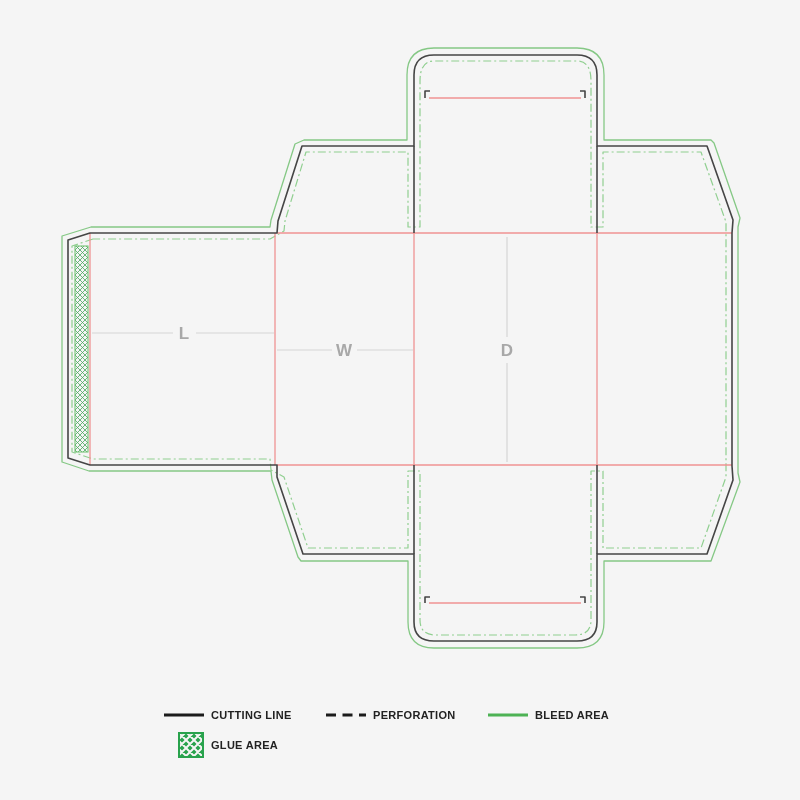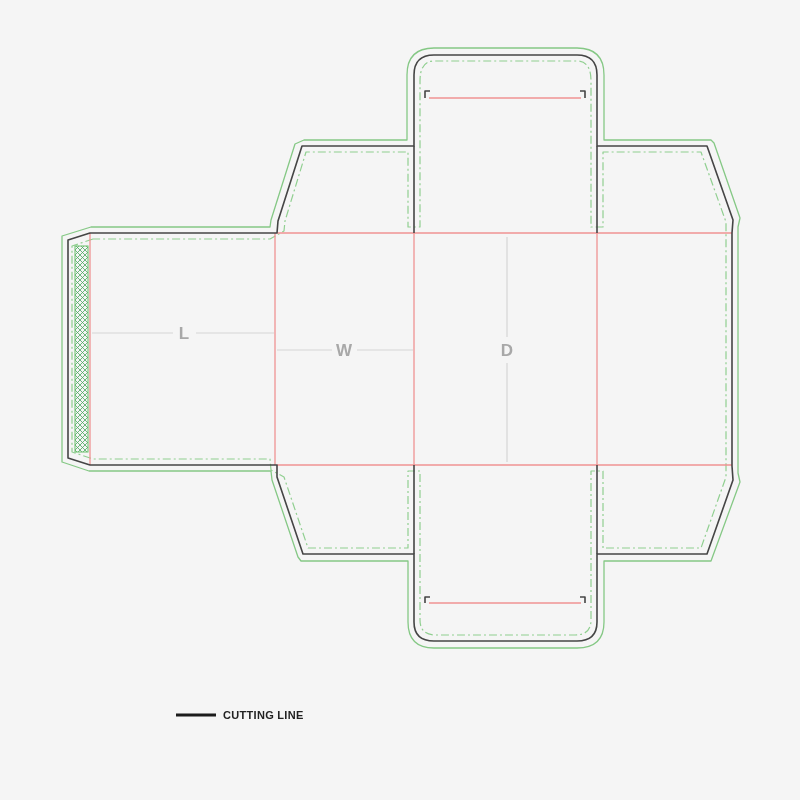--- a/index.html
+++ b/index.html
@@ -11,21 +11,21 @@
   #dieline-svg{position:absolute;left:0;top:0;}
   .cut{stroke:var(--cut);stroke-width:1.6;fill:none;stroke-linejoin:round;}
   .crease{stroke:var(--crease);stroke-width:1.3;fill:none;}
   .bleed{stroke:var(--bleed);stroke-width:1.3;fill:none;stroke-linejoin:round;}
   .safety{stroke:var(--safety);stroke-width:1.2;fill:none;stroke-dasharray:8 3 2 3;stroke-linejoin:round;}
   .dim{stroke:var(--dim_line);stroke-width:1.2;fill:none;}
   .dim-text{fill:var(--dim_text);font-size:17px;font-weight:700;text-anchor:middle;}
   .glue-rect{fill:url(#p-glue);stroke:var(--glue_border);stroke-width:1;}
 
   #legend{
-    position:absolute;left:176px;top:700px;width:500px;
+    position:absolute;left:164px;top:700px;width:500px;
     display:grid;grid-template-columns:162px 162px 160px;grid-auto-rows:30px;text-align:right;
   }
   .legend-item{display:flex;align-items:center;}
   .swatch-box{width:40px;display:flex;align-items:center;flex:0 0 40px;}
   .swatch-box.right{justify-content:flex-end;}
   .legend-label{
     margin-left:7px;font-size:11px;font-weight:700;color:var(--legend_text);
     letter-spacing:.3px;white-space:nowrap;
   }
   .lg-line{display:block;}
@@ -110,13 +110,37 @@
 
 <div id="legend">
   <div class="legend-item">
     <span class="swatch-box">
       <svg class="lg-line" width="40" height="12">
           <line class="lg-cut-line" x1="0" y1="6" x2="40" y2="6"></line>
         </svg>
     </span>
     <span class="legend-label">CUTTING LINE</span>
   </div>
+  <div class="legend-item">
+    <span class="swatch-box">
+      <svg class="lg-line" width="40" height="12">
+          <line class="lg-perf-line" x1="0" y1="6" x2="41" y2="6"></line>
+        </svg>
+    </span>
+    <span class="legend-label">PERFORATION</span>
+  </div>
+  <div class="legend-item">
+    <span class="swatch-box">
+      <svg class="lg-line" width="40" height="12">
+          <line class="lg-bleed-line" x1="0" y1="6" x2="40" y2="6"></line>
+        </svg>
+    </span>
+    <span class="legend-label">BLEED AREA</span>
+  </div>
+  <div class="legend-item">
+    <span class="swatch-box right">
+      <svg class="lg-line" width="26" height="26">
+          <rect class="lg-glue-rect" x="1" y="1" width="24" height="24"></rect>
+        </svg>
+    </span>
+    <span class="legend-label">GLUE AREA</span>
+  </div>
 </div>
 
 </body></html>

